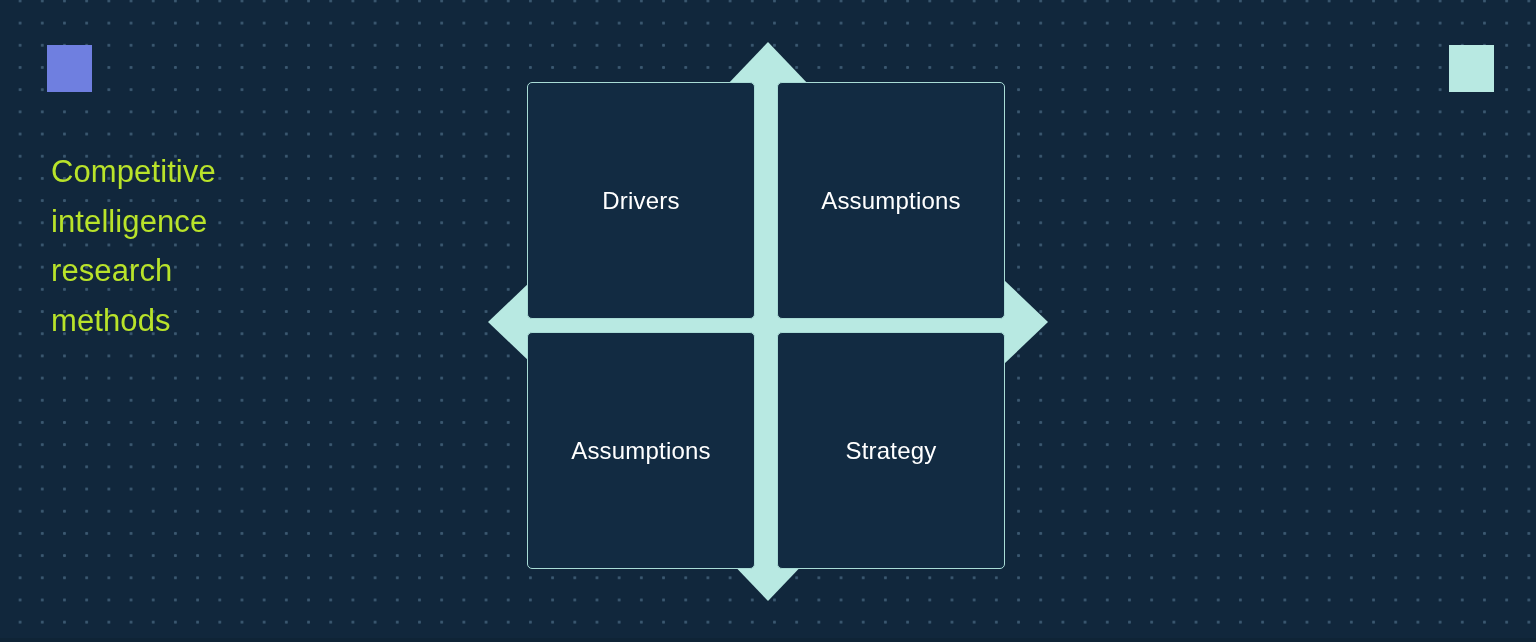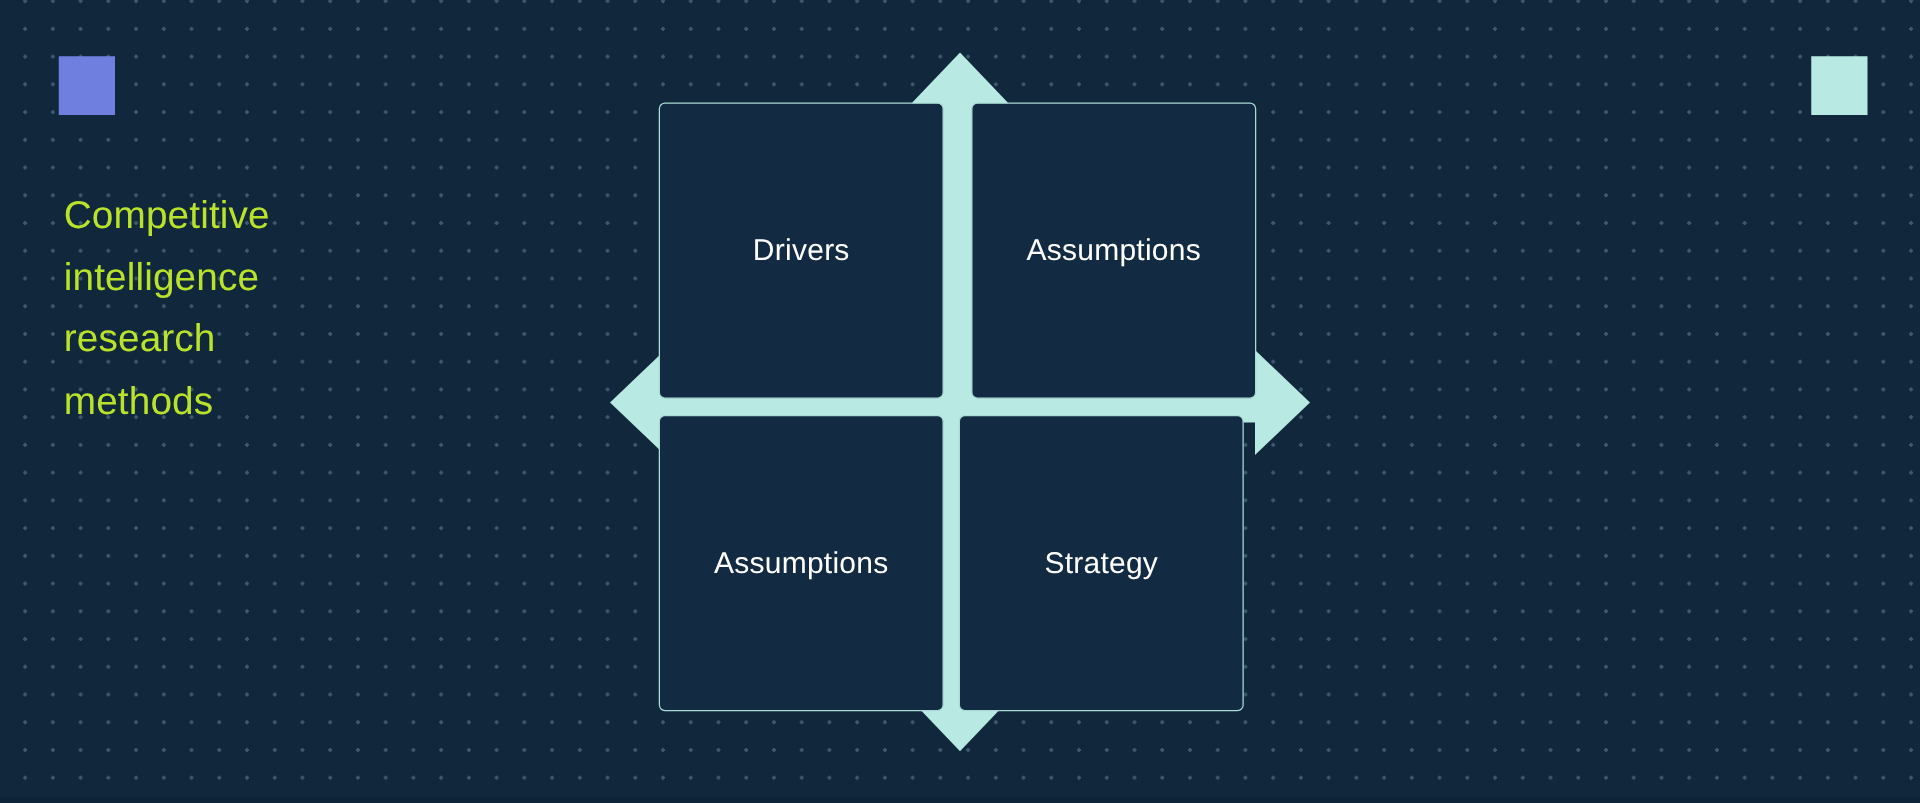--- a/index.html
+++ b/index.html
@@ -73,21 +73,21 @@
   .quadrant span {
     color: #ffffff;
     font-size: 24px;
     font-weight: 500;
     letter-spacing: 0.2px;
     line-height: 1;
   }
   #quad-drivers      { left: 39px;  top: 40px; }
   #quad-capabilities { left: 289px; top: 40px; }
   #quad-assumptions  { left: 39px;  top: 290px; }
-  #quad-strategy     { left: 279px; top: 290px; }
+  #quad-strategy     { left: 289px; top: 290px; }
 </style>
 </head>
 <body>
 
 <div id="stage">
 
   <div class="corner-square" id="square-left"></div>
   <div class="corner-square" id="square-right"></div>
 
   <div class="heading" id="heading-left">Competitive

